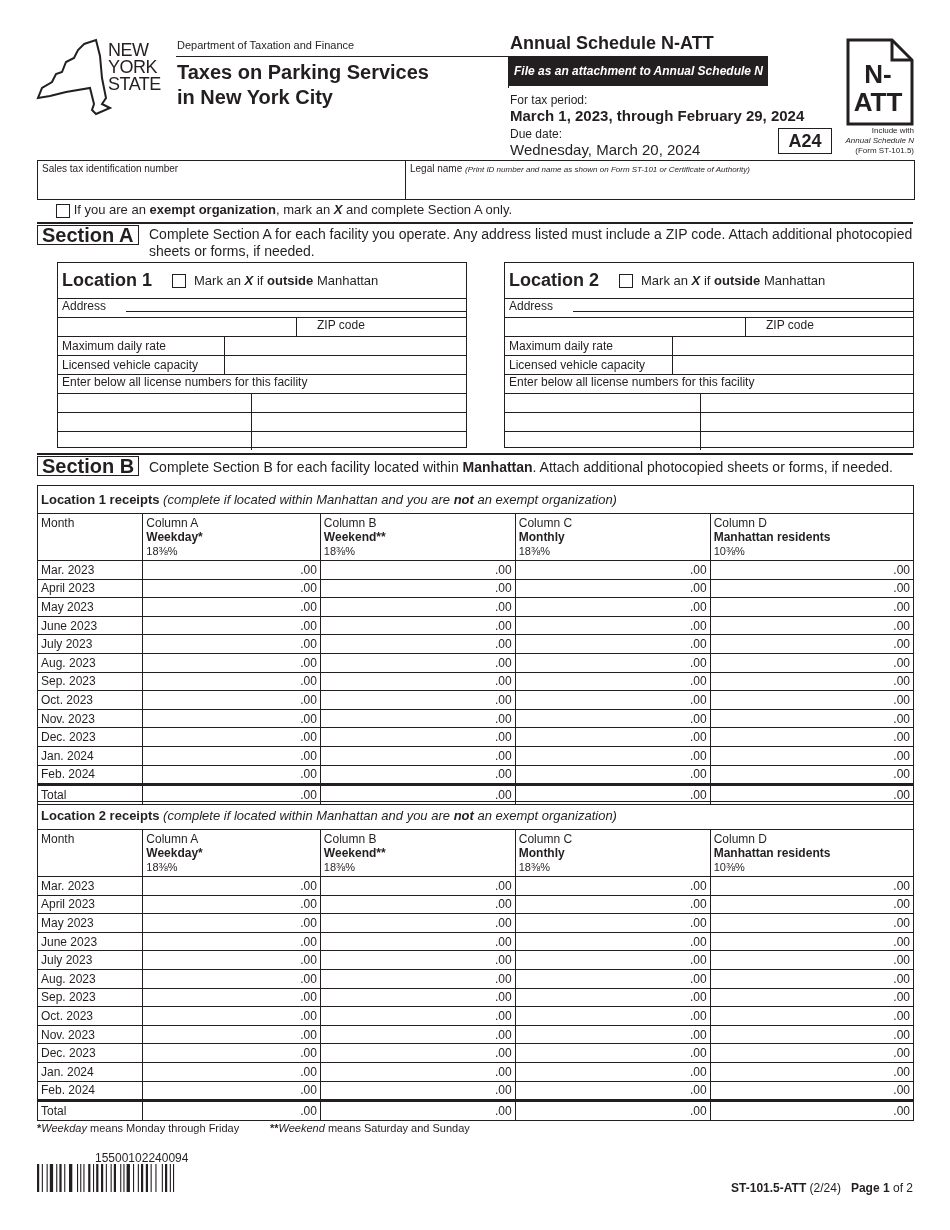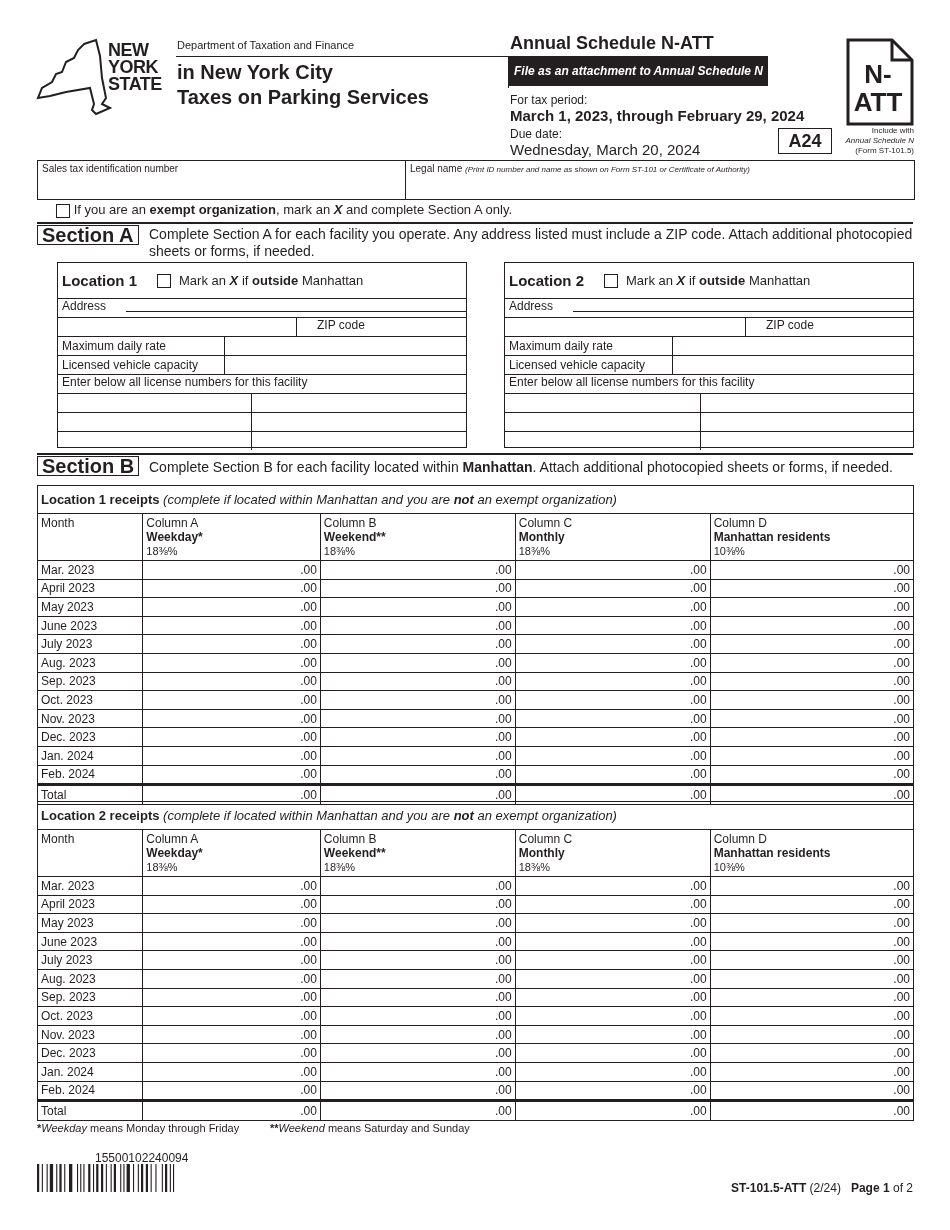--- a/index.html
+++ b/index.html
@@ -1,19 +1,19 @@
 <!DOCTYPE html>
 <html><head>
 <meta charset="utf-8">
 <style>
   html,body{margin:0;padding:0;background:#fff;}
   body{width:950px;height:1230px;position:relative;font-family:"Liberation Sans",sans-serif;color:#231f20;overflow:hidden;}
   .abs{position:absolute;}
   .logo{left:36px;top:38px;width:128px;height:80px;}
-  .logo-text{position:absolute;left:72px;top:4px;font-weight:bold;font-size:18px;line-height:17px;letter-spacing:-0.5px;}
+  .logo-text{position:absolute;left:72px;top:4px;font-weight:normal;font-size:18px;line-height:17px;letter-spacing:-0.5px;}
   .dept{left:177px;top:39px;font-size:11px;}
   .title{left:177px;top:60px;font-size:20px;font-weight:bold;line-height:25px;}
   .hline{left:176px;top:56px;width:332px;height:1px;background:#231f20;}
   .sched{left:510px;top:33px;width:324px;font-size:18px;font-weight:bold;}
   .blackbar{left:509px;top:56px;width:259px;height:30px;background:#231f20;color:#fff;font-size:12px;font-weight:bold;font-style:italic;display:flex;align-items:center;justify-content:center;}
   .vline{left:508px;top:56px;width:1px;height:32px;background:#231f20;}
   .tp-label{left:510px;top:93px;font-size:12px;}
   .tp-val{left:510px;top:107px;font-size:15px;font-weight:bold;}
   .due-label{left:510px;top:127px;font-size:12px;}
   .due-val{left:510px;top:141px;font-size:15px;font-weight:normal;}
@@ -24,21 +24,21 @@
   .idrow .c1{width:359px;border-right:1px solid #231f20;font-size:10px;padding:2px 4px;}
   .idrow .c2{flex:1;font-size:10px;padding:2px 4px;}
   .small-it{font-style:italic;font-size:8px;}
   .cb{display:inline-block;width:12px;height:12px;border:1px solid #231f20;vertical-align:middle;background:#fff;}
   .exempt{left:56px;top:202px;font-size:13px;}
   .secline{height:2px;background:#231f20;left:37px;width:876px;}
   .seclabel{border:1.5px solid #231f20;font-weight:bold;font-size:20px;padding:0 4px;line-height:18px;background:#fff;}
   .secA-text{left:149px;top:226px;width:765px;font-size:14px;line-height:17px;}
   .locbox{top:262px;width:408px;height:184px;border:1px solid #231f20;font-size:12px;}
   .locbox .hdr{height:35px;border-bottom:1px solid #231f20;display:flex;align-items:center;padding-left:4px;font-size:13px;}
-  .locbox .hdr b.loc{font-size:15px;margin-right:20px;}
+  .locbox .hdr b.loc{font-size:18px;margin-right:20px;}
   .row{border-bottom:1px solid #231f20;display:flex;height:18px;align-items:flex-start;gap:16px;}
   .row:last-child{border-bottom:none;}
   .lbl{padding-left:4px;}
   .secB-text{left:149px;top:459px;font-size:14px;}
   table.rc{border-collapse:collapse;position:absolute;left:37px;width:877px;font-size:12px;}
   table.rc td{border:1px solid #231f20;padding:0 3px;height:17.6px;}
   table.rc td.num{text-align:right;}
   table.rc tr.hd td{text-align:left;font-size:12px;line-height:14px;height:44px;vertical-align:top;padding-top:2px;}
   table.rc tr.cap td{font-size:13px;height:27px;}
   table.rc tr.total td{border-top:3px solid #231f20;}
@@ -57,22 +57,22 @@
   <div class="logo-text">
     <div>NEW</div>
     <div>YORK</div>
     <div>STATE</div>
   </div>
 </div>
 
 <div class="abs dept">Department of Taxation and Finance</div>
 <div class="abs hline"></div>
 <div class="abs title">
+  <div>Taxes on Parking Services</div>
   <div>in New York City</div>
-  <div>Taxes on Parking Services</div>
 </div>
 
 <div class="abs sched">Annual Schedule N-ATT</div>
 <div class="abs vline"></div>
 <div class="abs blackbar">File as an attachment to Annual Schedule N</div>
 <div class="abs tp-label">For tax period:</div>
 <div class="abs tp-val">March 1, 2023, through February 29, 2024</div>
 <div class="abs due-label">Due date:</div>
 <div class="abs due-val">Wednesday, March 20, 2024</div>
 <div class="abs code">A24</div>

